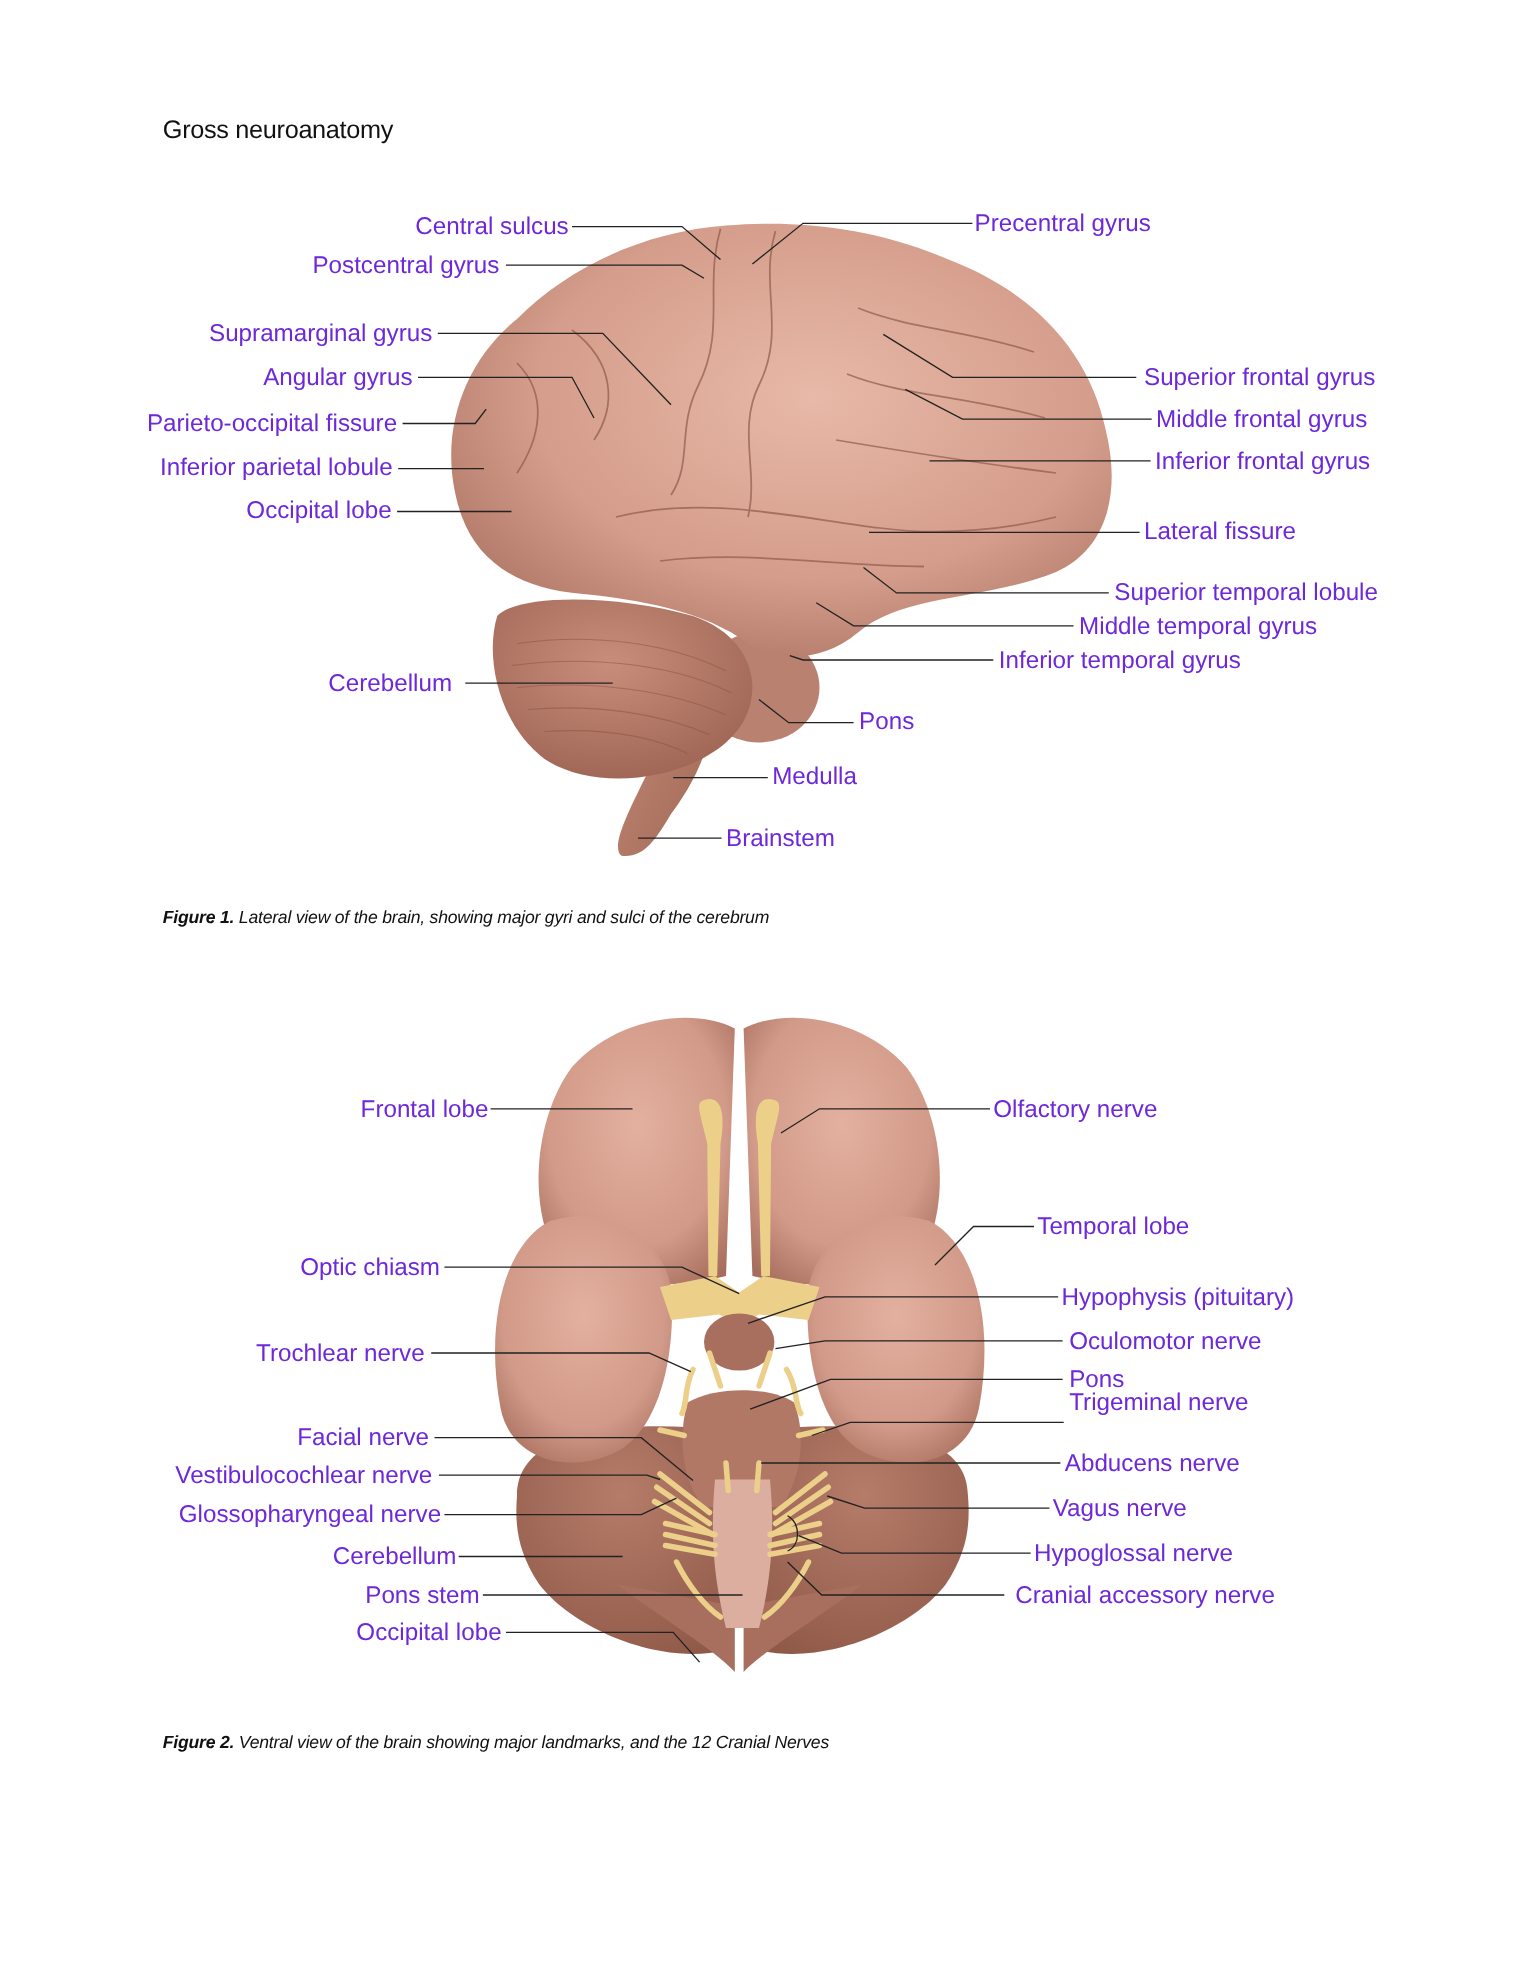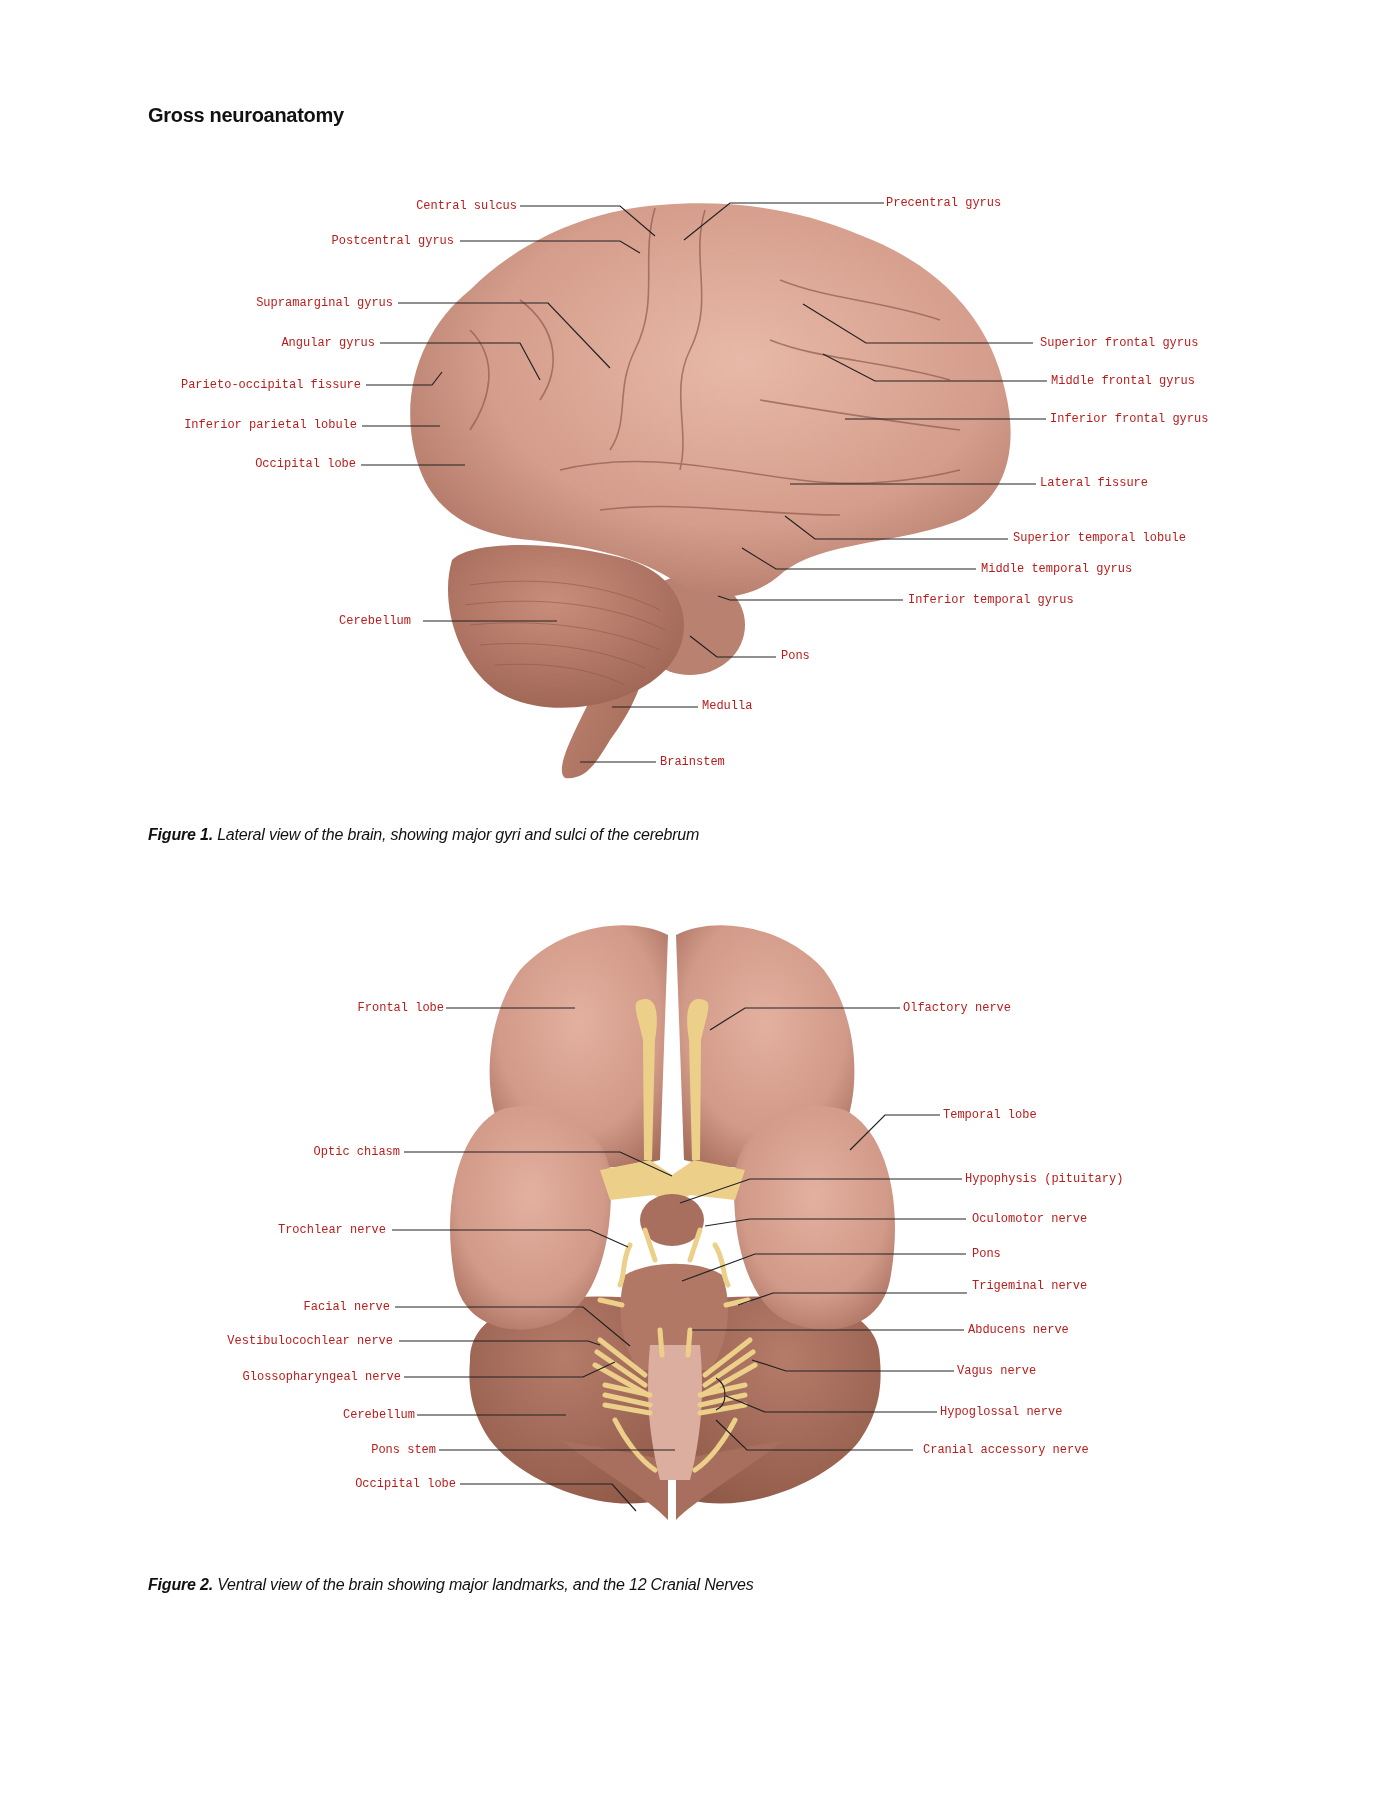--- a/index.html
+++ b/index.html
@@ -1,23 +1,23 @@
 <!DOCTYPE html>
 <html><head>
 <meta charset="utf-8">
 <style>
   html, body { margin:0; padding:0; background:#ffffff; }
   body { width:1375px; height:1800px; position:relative; overflow:hidden;
          font-family:"Liberation Sans", "DejaVu Sans", sans-serif; color:#111; }
-  .page-title { position:absolute; left:148px; top:104px; font-size:20px; font-weight:bold; letter-spacing:-0.3px; }
+  .page-title { position:absolute; left:148px; top:104px; font-size:23px; font-weight:normal; letter-spacing:-0.3px; }
   .caption { position:absolute; left:148px; font-size:16px; font-style:italic; letter-spacing:-0.2px; }
   .caption b { font-weight:bold; }
   .figure { position:absolute; left:0; width:1375px; }
   .figure svg.art { position:absolute; left:0; top:0; }
-  .lbl { position:absolute; font-size:12px; white-space:nowrap; line-height:20px; color:#b91c1c;font-family:Liberation Mono, monospace; }
+  .lbl { position:absolute; font-size:22px; white-space:nowrap; line-height:20px; color:#6d28d9; }
   .lbl.r { text-align:right; }
 </style>
 </head>
 <body>
 
 <div class="page-title">Gross neuroanatomy</div>
 
 <div class="figure" style="top:0; height:800px;">
   <svg class="art" width="1375" height="800" viewBox="0 0 1375 800">
     <defs>
@@ -213,21 +213,21 @@
   <div class="lbl r" style="right:974px; top:467px;">Glossopharyngeal nerve</div>
   <div class="lbl r" style="right:960px; top:505px;">Cerebellum</div>
   <div class="lbl r" style="right:939px; top:540px;">Pons stem</div>
   <div class="lbl r" style="right:919px; top:574px;">Occipital lobe</div>
 
   <div class="lbl" style="left:903px; top:98px;">Olfactory nerve</div>
   <div class="lbl" style="left:943px; top:205px;">Temporal lobe</div>
   <div class="lbl" style="left:965px; top:269px;">Hypophysis (pituitary)</div>
   <div class="lbl" style="left:972px; top:309px;">Oculomotor nerve</div>
   <div class="lbl" style="left:972px; top:344px;">Pons</div>
-  <div class="lbl" style="left:972px; top:376px;">Trigeminal nerve</div>
+  <div class="lbl" style="left:972px; top:365px;">Trigeminal nerve</div>
   <div class="lbl" style="left:968px; top:420px;">Abducens nerve</div>
   <div class="lbl" style="left:957px; top:461px;">Vagus nerve</div>
   <div class="lbl" style="left:940px; top:502px;">Hypoglossal nerve</div>
   <div class="lbl" style="left:923px; top:540px;">Cranial accessory nerve</div>
 </div>
 
 <div class="caption" style="top:1576px;">
   <b>Figure 2.</b><span> Ventral view of the brain showing major landmarks, and the 12 Cranial Nerves</span>
 </div>
 

